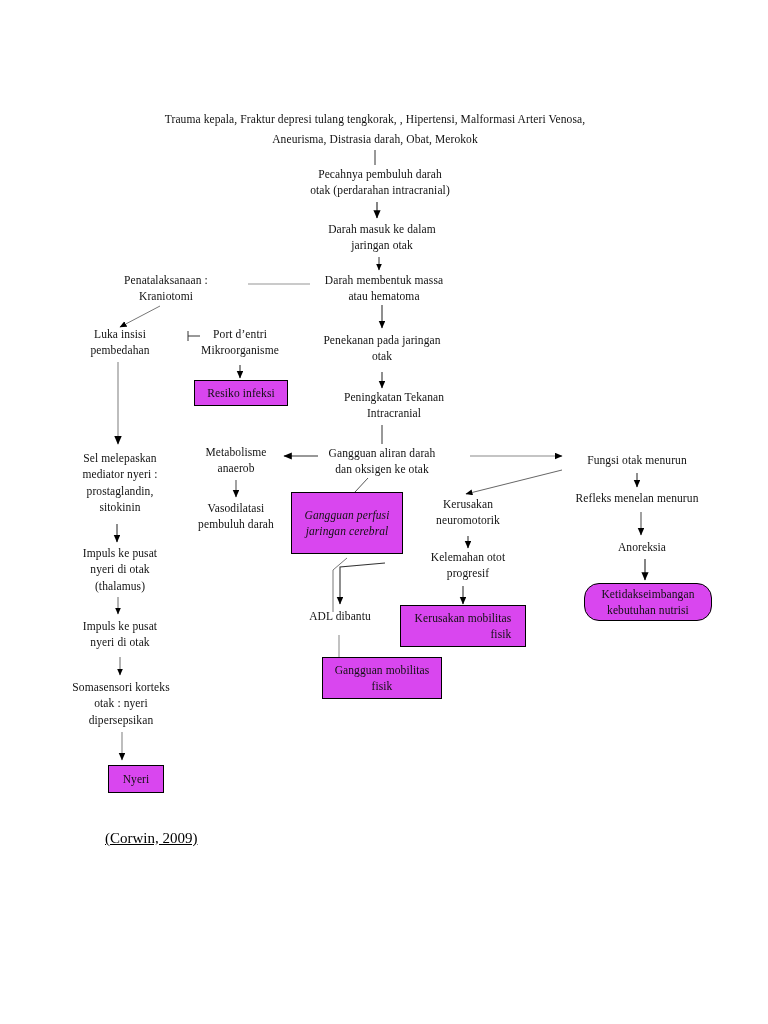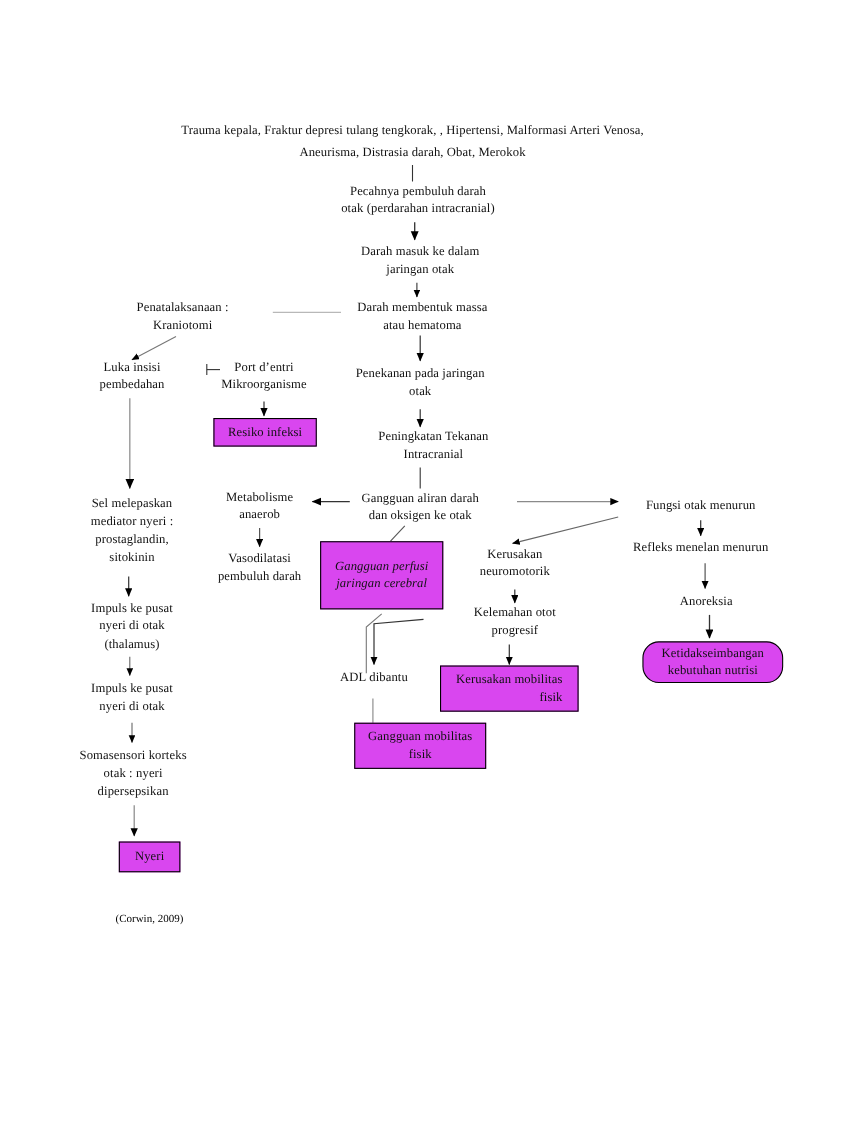--- a/index.html
+++ b/index.html
@@ -37,21 +37,22 @@
     align-items: center;
     justify-content: center;
     background: #d946ef;
   }
   .title-node {
     font-size: 11.5px;
     line-height: 1.7;
   }
   .citation {
     position: absolute;
-    font-size: 10px;
+    font-size: 15px;
+    text-decoration: underline;
   }
   svg.edges {
     position: absolute;
     left: 0; top: 0;
     width: 768px;
     height: 1024px;
     pointer-events: none;
   }
 </style>
 </head>

